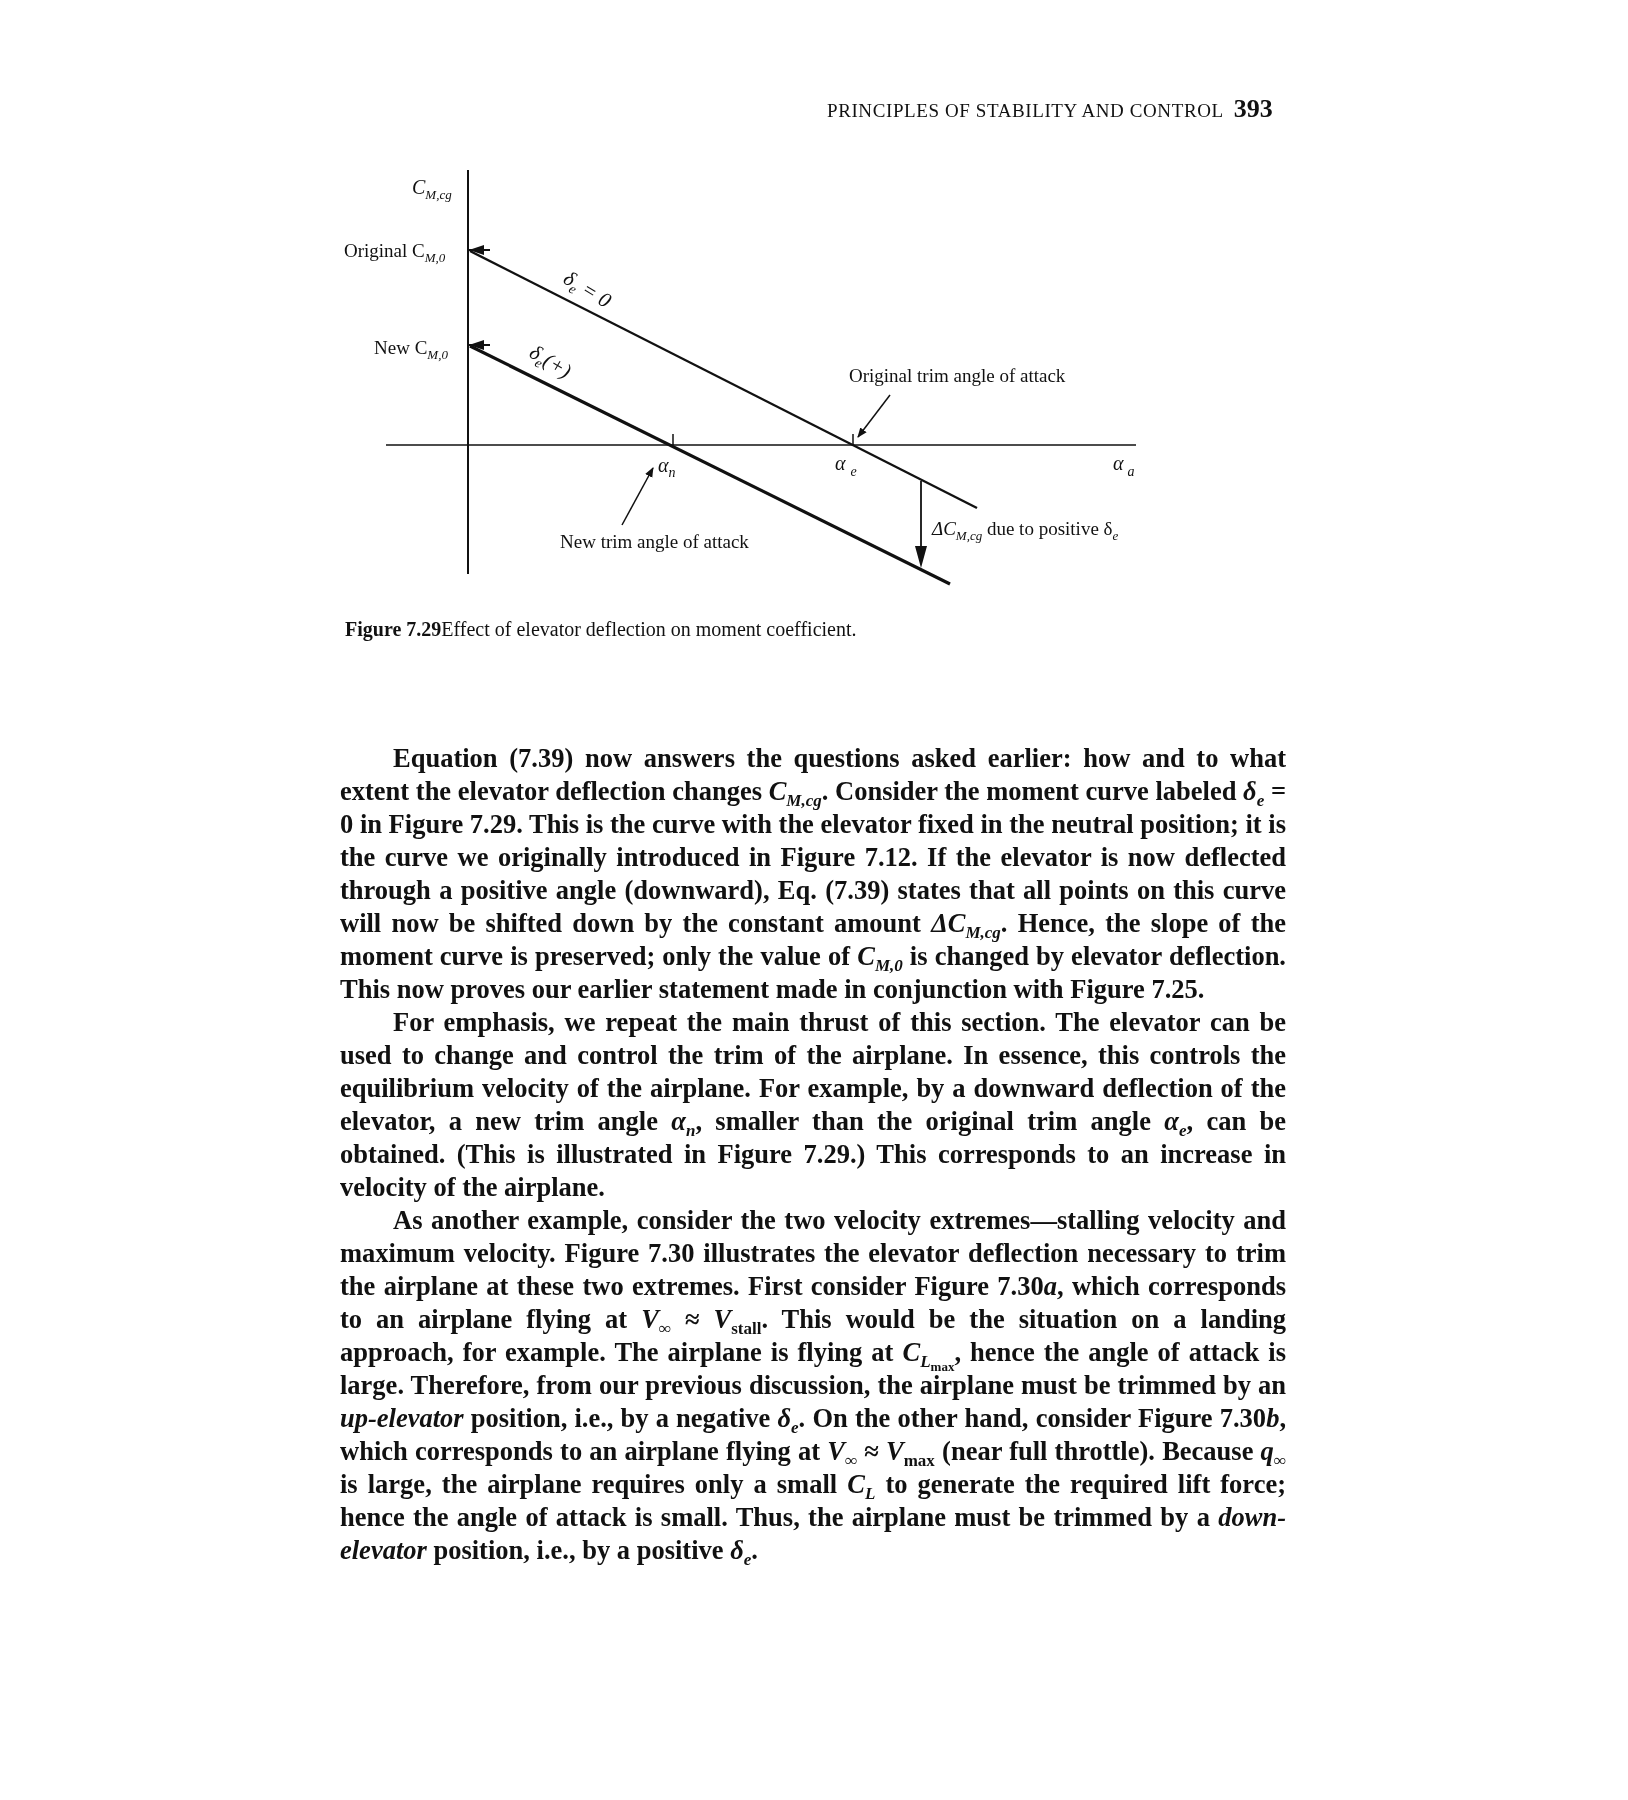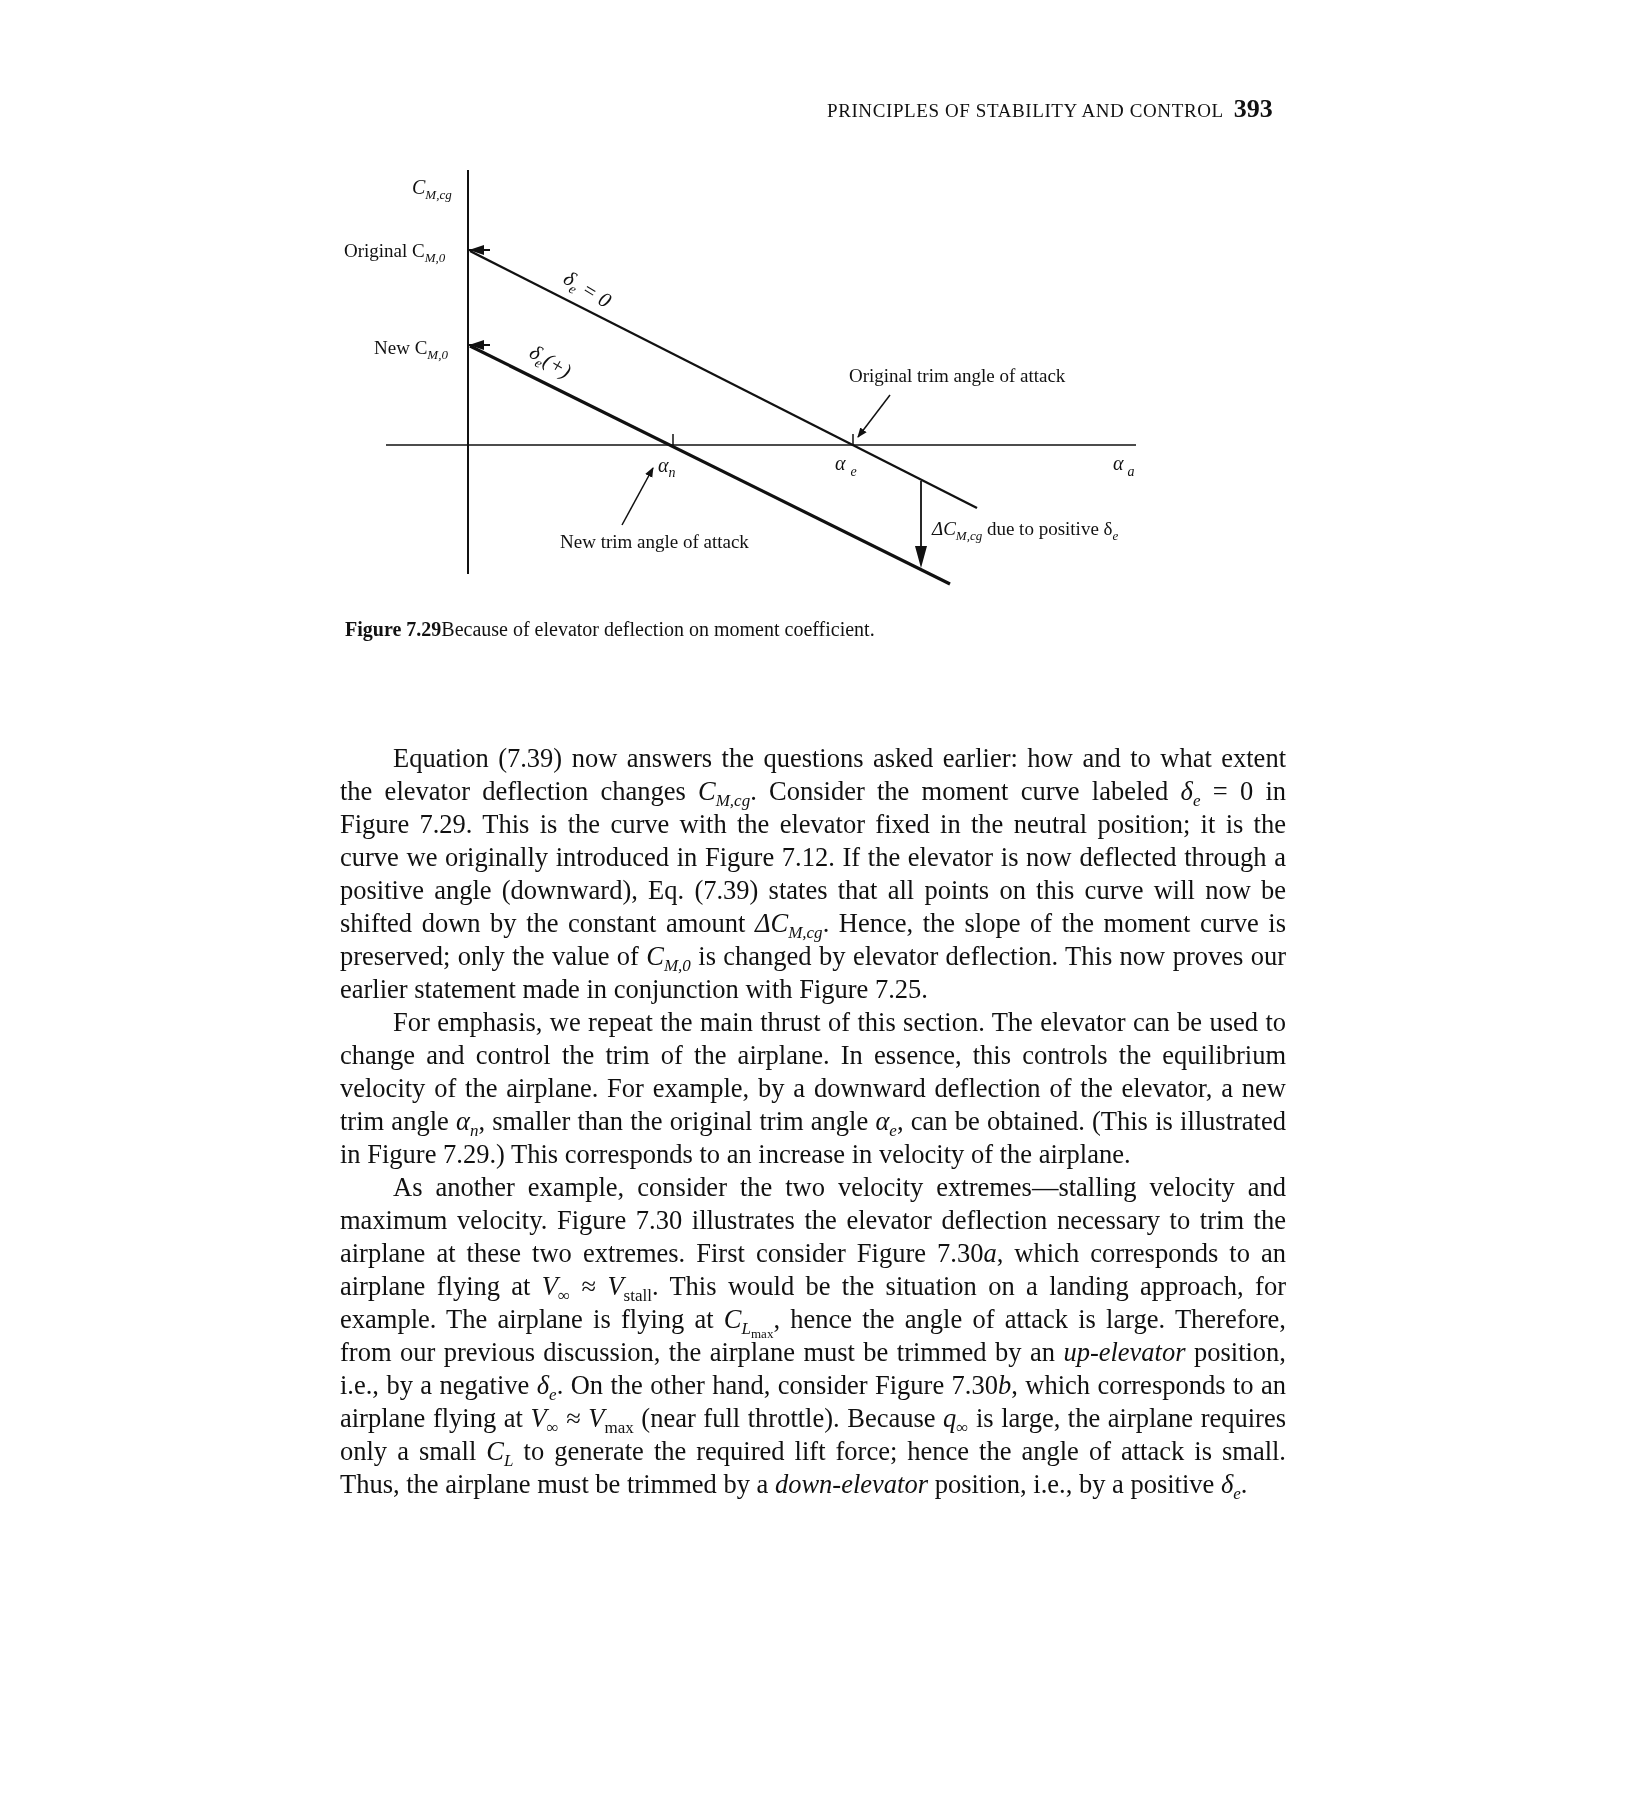--- a/index.html
+++ b/index.html
@@ -4,21 +4,21 @@
 <style>
   html, body { margin:0; padding:0; background:#ffffff; }
   body { width:1628px; height:1800px; position:relative; overflow:hidden; color:#111; font-family:"Liberation Serif","DejaVu Serif",serif; }
   .running-head { position:absolute; top:94px; left:827px; width:466px; text-align:left; font-size:19px; letter-spacing:0.6px; white-space:nowrap; }
   .running-head .pg { font-weight:bold; font-size:26px; margin-left:10px; letter-spacing:0; }
   svg.fig { position:absolute; left:0; top:0; width:1628px; height:660px; }
   svg.fig text { font-family:"Liberation Serif","DejaVu Serif",serif; fill:#111; }
   .caption { position:absolute; left:345px; top:618px; font-size:20px; white-space:nowrap; }
   .caption b { font-weight:bold; }
   .body-text { position:absolute; left:340px; top:742px; width:946px; font-size:26.5px; line-height:33px; text-align:justify; }
-  .body-text p { margin:0; text-indent:53px; }
+  .body-text p { margin:0; text-indent:53px;font-weight:bold; }
   i.v { font-style:italic; }
   sub { font-size:17px; line-height:0; vertical-align:-6px; }
   sub sub { font-size:13px; vertical-align:-4px; }
 </style>
 </head>
 <body>
 
 <div class="running-head">
   <span>PRINCIPLES OF STABILITY AND CONTROL</span><span class="pg">393</span>
 </div>
@@ -64,20 +64,20 @@
   <text x="560" y="548" font-size="19">New trim angle of attack</text>
 
   <text x="658" y="472" font-size="20" font-style="italic"><tspan>α</tspan><tspan font-size="14" dy="5">n</tspan></text>
   <text x="835" y="470" font-size="20" font-style="italic"><tspan>α</tspan><tspan font-size="14" dx="5" dy="6">e</tspan></text>
   <text x="1113" y="470" font-size="20" font-style="italic"><tspan>α</tspan><tspan font-size="14" dx="4" dy="6">a</tspan></text>
 
   <text x="932" y="535" font-size="19"><tspan font-style="italic">ΔC</tspan><tspan font-size="13" dy="5" font-style="italic">M,cg</tspan><tspan dy="-5"> due to positive δ</tspan><tspan font-size="13" dy="5" font-style="italic">e</tspan></text>
 </svg>
 
 <div class="caption">
-  <b>Figure 7.29</b><span>Because of elevator deflection on moment coefficient.</span>
+  <b>Figure 7.29</b><span>Effect of elevator deflection on moment coefficient.</span>
 </div>
 
 <div class="body-text">
   <p><span>Equation (7.39) now answers the questions asked earlier: how and to what extent the elevator deflection changes </span><i class="v">C</i><sub><i>M,cg</i></sub><span>. Consider the moment curve labeled </span><i class="v">δ</i><sub><i>e</i></sub><span> = 0 in Figure 7.29. This is the curve with the elevator fixed in the neutral position; it is the curve we originally introduced in Figure 7.12. If the elevator is now deflected through a positive angle (downward), Eq. (7.39) states that all points on this curve will now be shifted down by the constant amount </span><i class="v">ΔC</i><sub><i>M,cg</i></sub><span>. Hence, the slope of the moment curve is preserved; only the value of </span><i class="v">C</i><sub><i>M,0</i></sub><span> is changed by elevator deflection. This now proves our earlier statement made in conjunction with Figure 7.25.</span></p>
   <p><span>For emphasis, we repeat the main thrust of this section. The elevator can be used to change and control the trim of the airplane. In essence, this controls the equilibrium velocity of the airplane. For example, by a downward deflection of the elevator, a new trim angle </span><i class="v">α</i><sub><i>n</i></sub><span>, smaller than the original trim angle </span><i class="v">α</i><sub><i>e</i></sub><span>, can be obtained. (This is illustrated in Figure 7.29.) This corresponds to an increase in velocity of the airplane.</span></p>
   <p><span>As another example, consider the two velocity extremes—stalling velocity and maximum velocity. Figure 7.30 illustrates the elevator deflection necessary to trim the airplane at these two extremes. First consider Figure 7.30</span><i class="v">a</i><span>, which corresponds to an airplane flying at </span><i class="v">V</i><sub>∞</sub><span> ≈ </span><i class="v">V</i><sub>stall</sub><span>. This would be the situation on a landing approach, for example. The airplane is flying at </span><i class="v">C</i><sub><i>L</i><sub>max</sub></sub><span>, hence the angle of attack is large. Therefore, from our previous discussion, the airplane must be trimmed by an </span><i>up-elevator</i><span> position, i.e., by a negative </span><i class="v">δ</i><sub><i>e</i></sub><span>. On the other hand, consider Figure 7.30</span><i class="v">b</i><span>, which corresponds to an airplane flying at </span><i class="v">V</i><sub>∞</sub><span> ≈ </span><i class="v">V</i><sub>max</sub><span> (near full throttle). Because </span><i class="v">q</i><sub>∞</sub><span> is large, the airplane requires only a small </span><i class="v">C</i><sub><i>L</i></sub><span> to generate the required lift force; hence the angle of attack is small. Thus, the airplane must be trimmed by a </span><i>down-elevator</i><span> position, i.e., by a positive </span><i class="v">δ</i><sub><i>e</i></sub><span>.</span></p>
 </div>
 
 </body></html>

